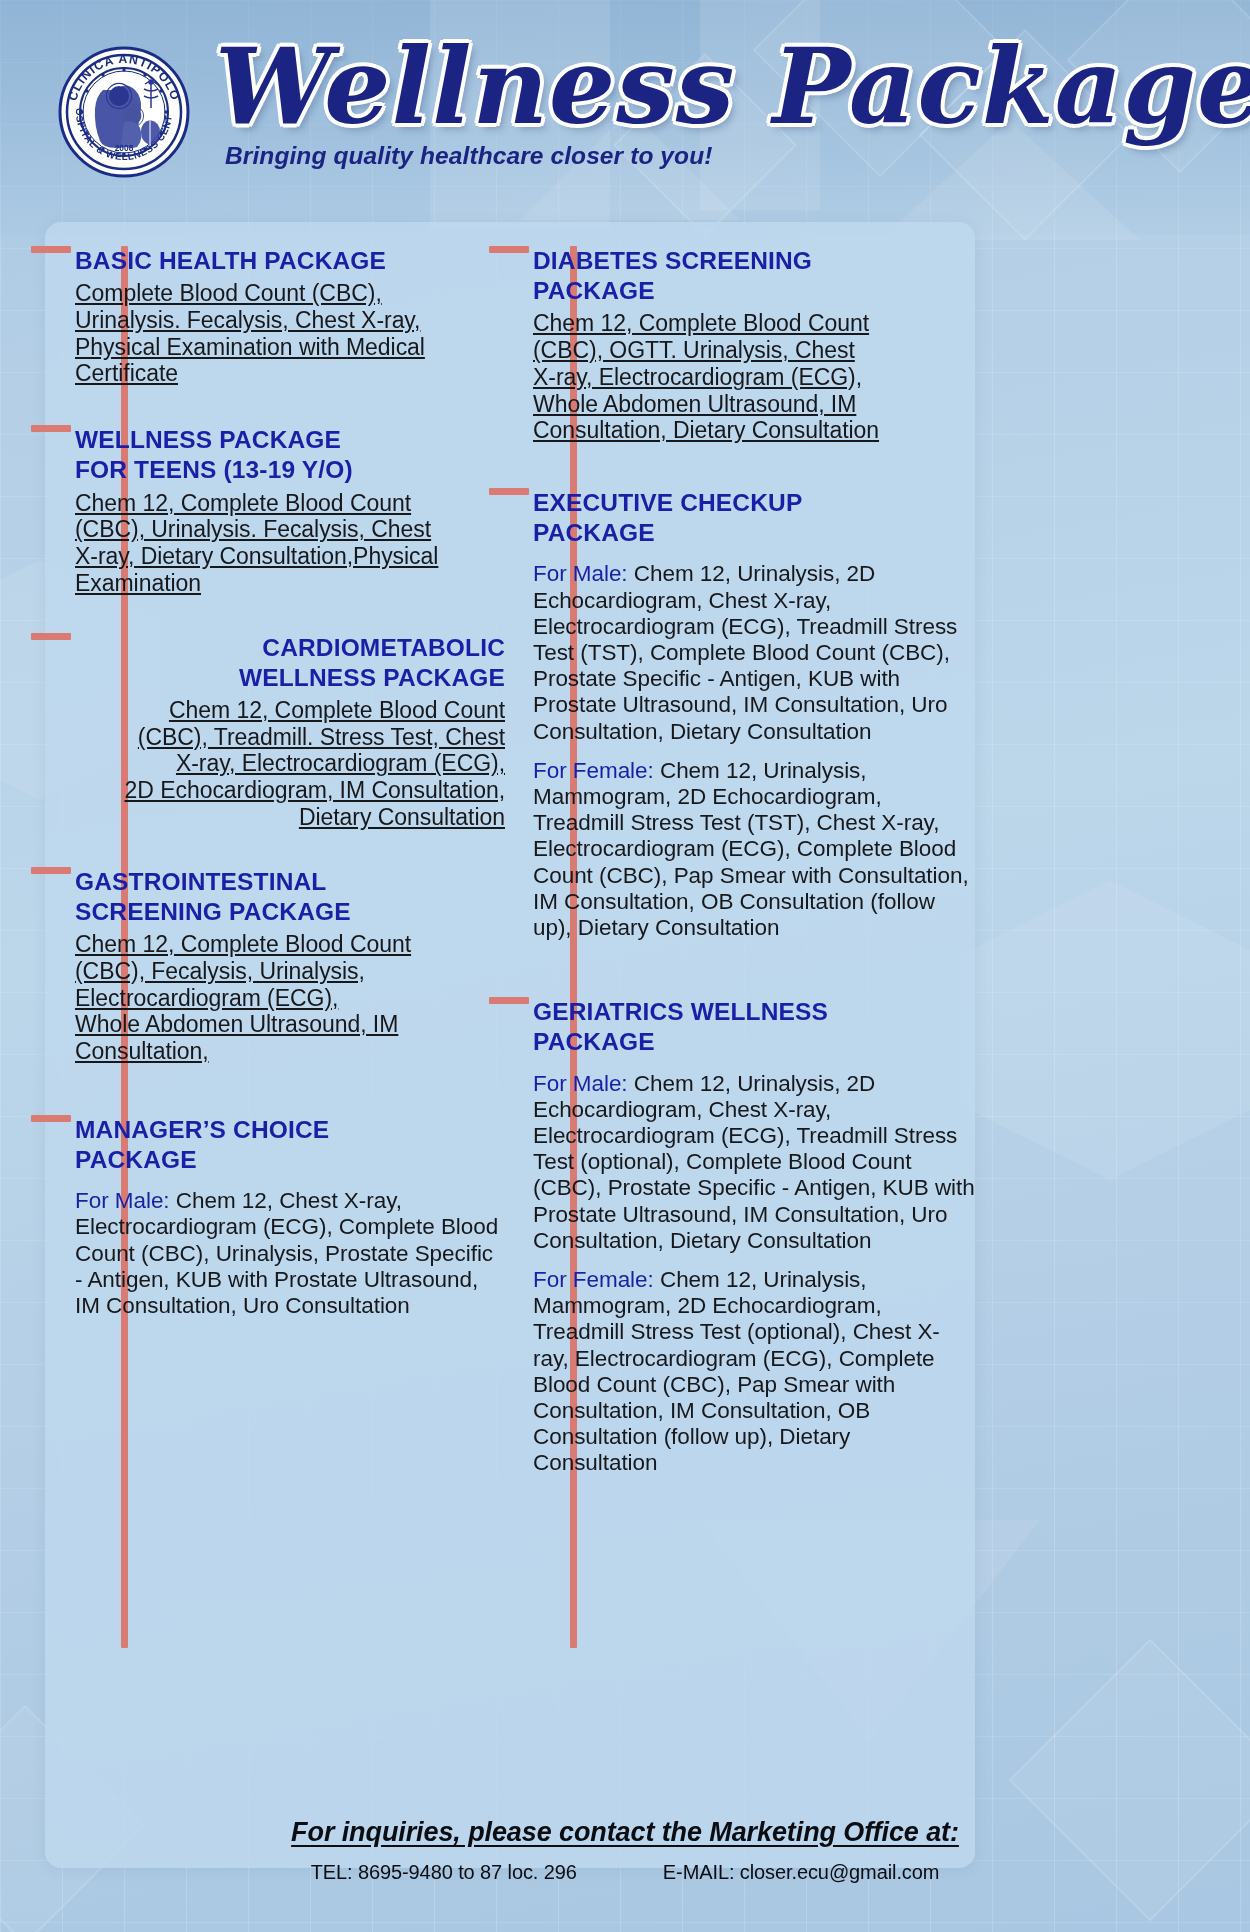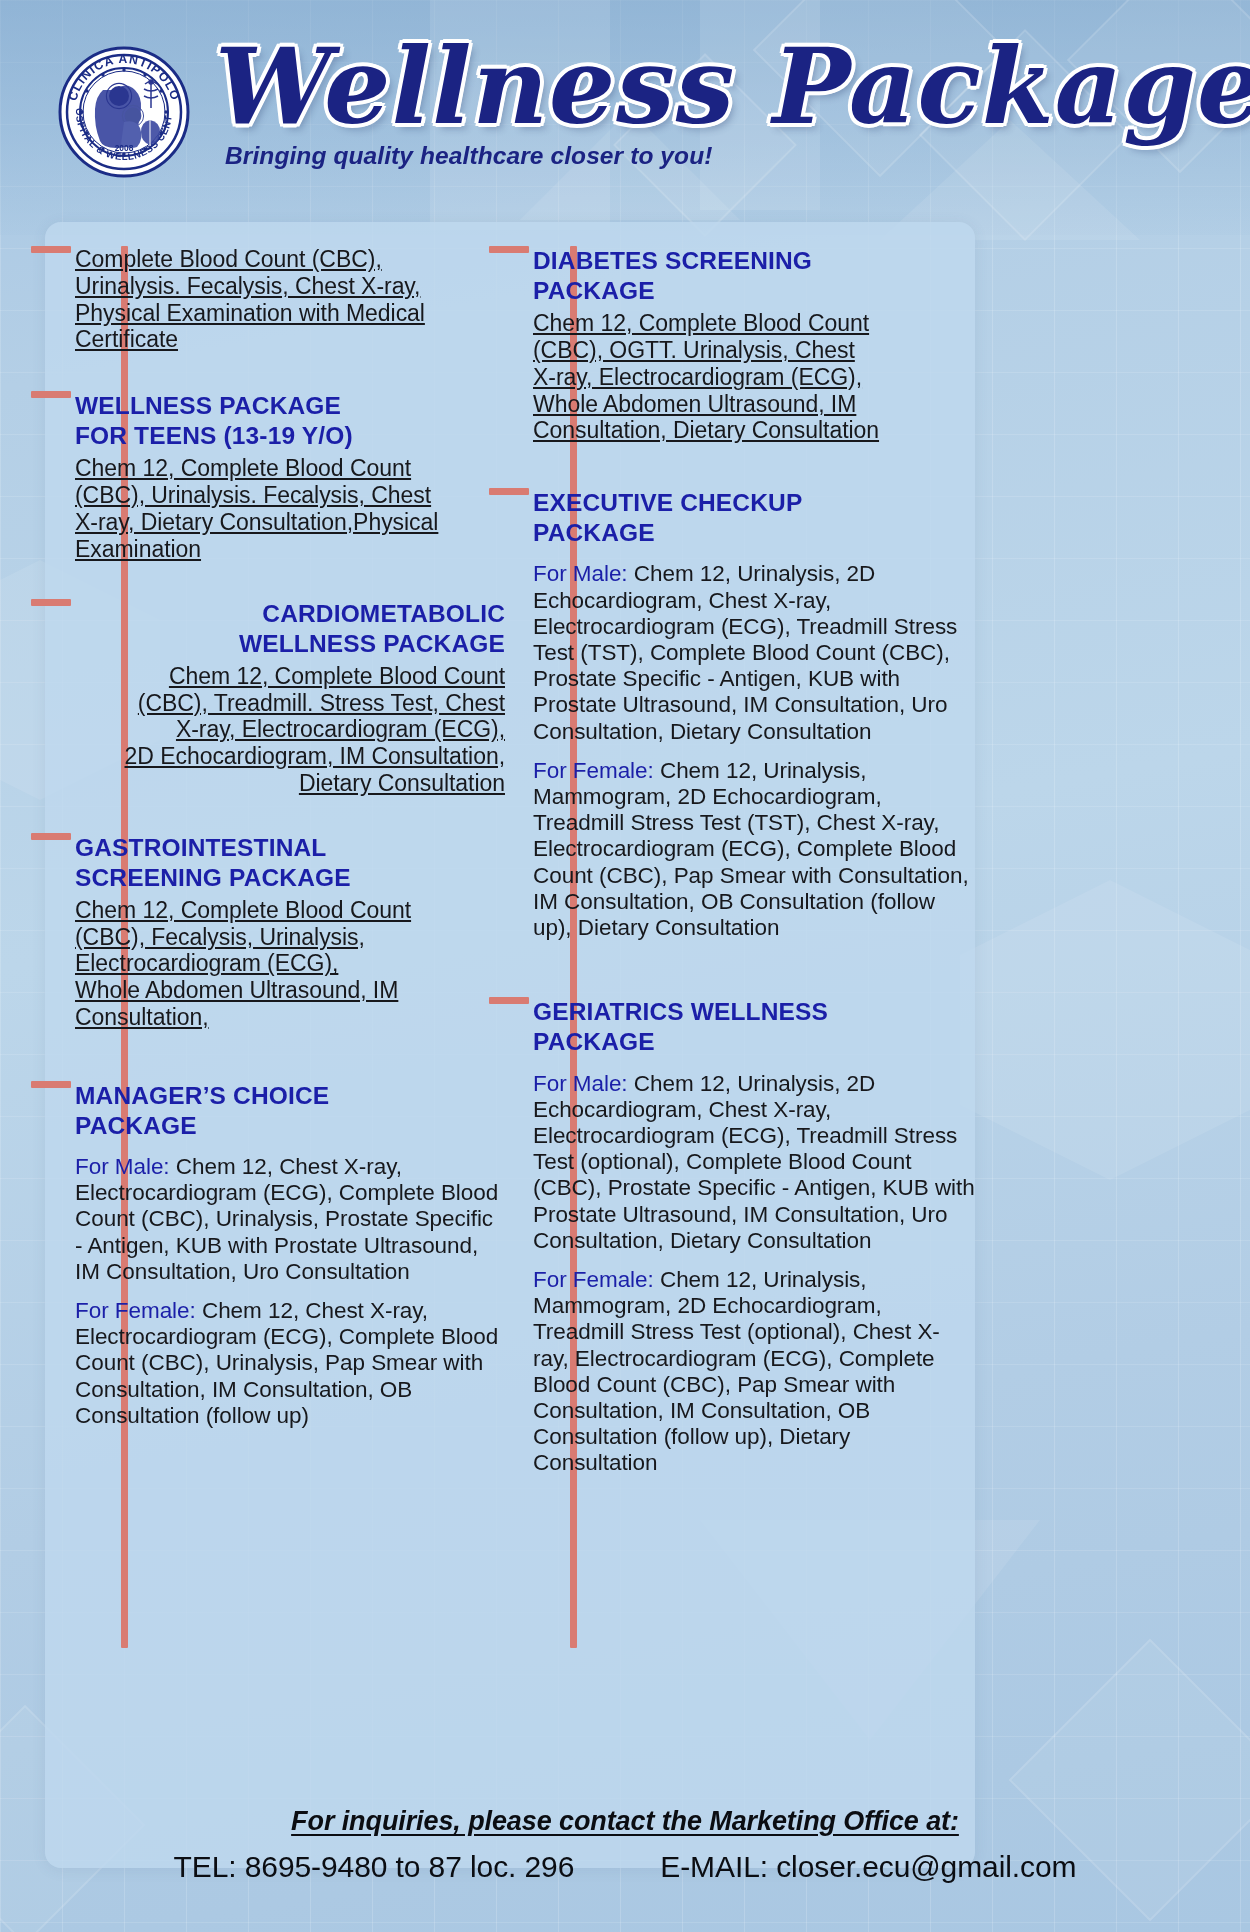--- a/index.html
+++ b/index.html
@@ -186,21 +186,21 @@
     text-decoration: underline;
     text-underline-offset: 4px;
     margin-bottom: 13px;
     letter-spacing: -0.1px;
   }
   .footer-row {
     display: flex;
     justify-content: center;
     align-items: baseline;
     gap: 86px;
-    font-size: 30px;
+    font-size: 20px;
     color: #0b0d12;
     letter-spacing: -0.1px;
   }
   .footer-item { white-space: nowrap; }
 </style>
 </head>
 <body>
 
 <div class="poster">
 
@@ -288,20 +288,21 @@
   </div>
 
   <div class="card">
     <div class="rail rail-left"></div>
     <div class="rail rail-right"></div>
 
     <div class="columns">
       <div class="col col-left" id="col-left">
           <div class="pkg" style="margin-bottom: 38px;">
             <div class="pkg-tick"></div>
+            <div class="pkg-title">BASIC HEALTH PACKAGE</div>
             <div class="pkg-body">Complete Blood Count (CBC),
 Urinalysis. Fecalysis, Chest X-ray,
 Physical Examination with Medical
 Certificate</div>
           </div>
           <div class="pkg" style="margin-bottom: 36px;">
             <div class="pkg-tick"></div>
             <div class="pkg-title">WELLNESS PACKAGE
 FOR TEENS (13-19 Y/O)</div>
             <div class="pkg-body">Chem 12, Complete Blood Count
@@ -327,21 +328,20 @@
 (CBC), Fecalysis, Urinalysis,
 Electrocardiogram (ECG),
 Whole Abdomen Ultrasound, IM
 Consultation,</div>
           </div>
           <div class="pkg" style="margin-bottom: 12px;">
             <div class="pkg-tick"></div>
             <div class="pkg-title">MANAGER’S CHOICE
 PACKAGE</div>
             <div class="pkg-sub"><span class="gender-label">For Male:</span><span> Chem 12, Chest X-ray, Electrocardiogram (ECG), Complete Blood Count (CBC), Urinalysis, Prostate Specific -  Antigen, KUB with Prostate Ultrasound, IM Consultation, Uro Consultation</span></div>
-            <div class="pkg-sub"><span class="gender-label">For Female:</span><span> Chem 12, Chest X-ray, Electrocardiogram (ECG), Complete Blood Count (CBC), Urinalysis, Pap Smear with Consultation, IM Consultation, OB Consultation (follow up)</span></div>
           </div>
         </div>
       <div class="col col-right" id="col-right">
           <div class="pkg" style="margin-bottom: 44px;">
             <div class="pkg-tick"></div>
             <div class="pkg-title">DIABETES SCREENING
 PACKAGE</div>
             <div class="pkg-body">Chem 12, Complete Blood Count
 (CBC), OGTT. Urinalysis, Chest
 X-ray, Electrocardiogram (ECG),

